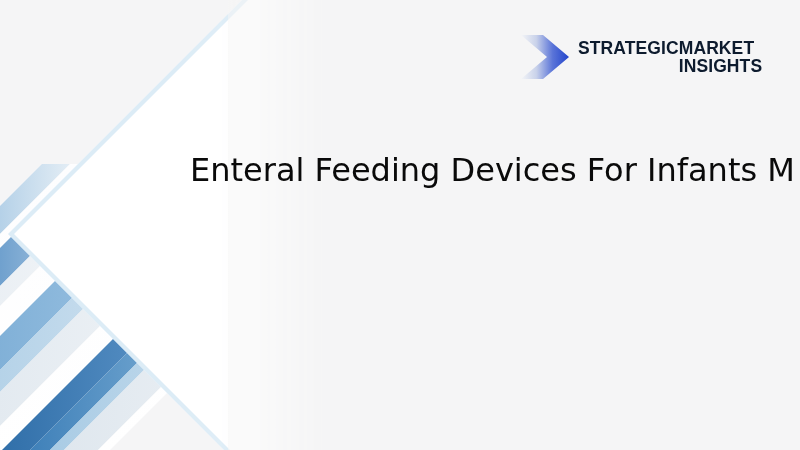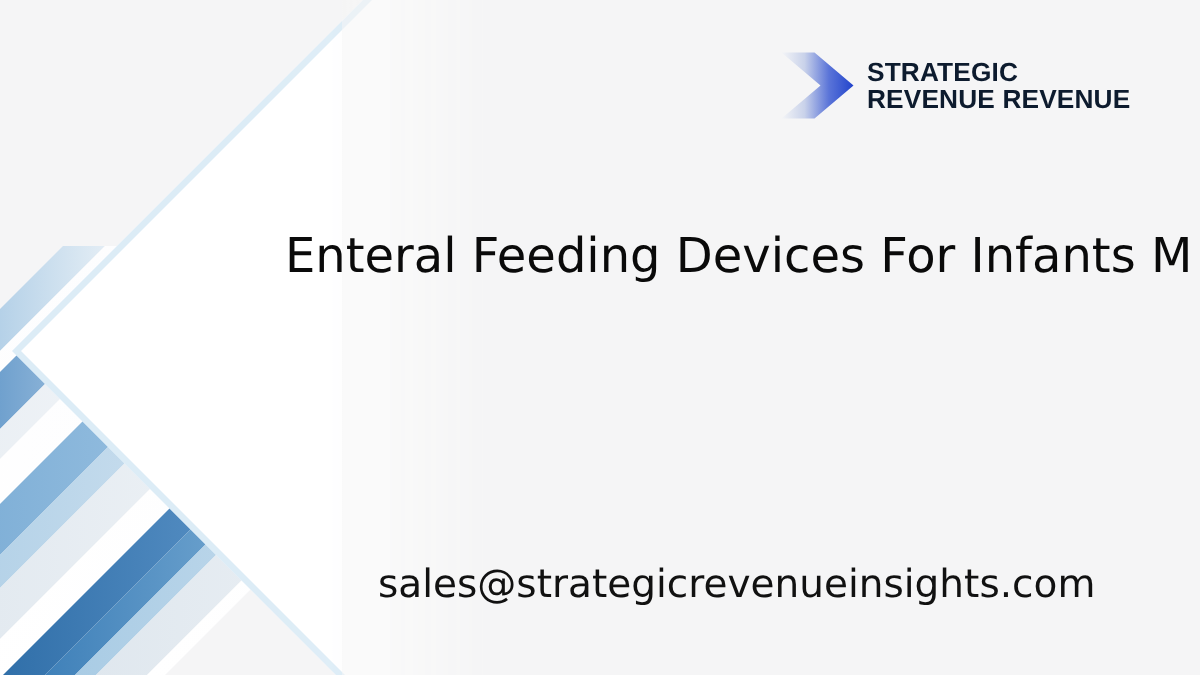--- a/index.html
+++ b/index.html
@@ -48,21 +48,20 @@
     align-items: center;
   }
   .logo-mark {
     width: 52px;
     height: 46px;
     flex: 0 0 52px;
     margin-right: 7px;
   }
   .logo-text {
     display: flex;
-    flex-direction: column;
     justify-content: flex-start;
   }
   .logo-line {
     font-family: "Liberation Sans", sans-serif;
     font-weight: bold;
     color: #0d1b2e;
     font-size: 17.5px;
     line-height: 18.5px;
     letter-spacing: 0.1px;
   }
@@ -212,21 +211,20 @@
             <stop offset="32%" stop-color="#c9d2ea"></stop>
             <stop offset="66%" stop-color="#5a74d8"></stop>
             <stop offset="100%" stop-color="#2244cc"></stop>
           </linearGradient>
         </defs>
         <path d="M2,1 L24,1 L50,23 L24,45 L2,45 L28,23 Z" fill="url(#markGrad)"></path>
       </svg>
     </div>
     <div class="logo-text">
       <div class="logo-line">STRATEGIC</div>
-      <div class="logo-line">REVENUE REVENUE</div>
+      <div class="logo-line">MARKET INSIGHTS</div>
     </div>
   </div>
 
   <div class="report-title">Enteral Feeding Devices For Infants M</div>
 
-  <div class="contact-email">sales@strategicrevenueinsights.com</div>
 
 </div>
 
 </body></html>

